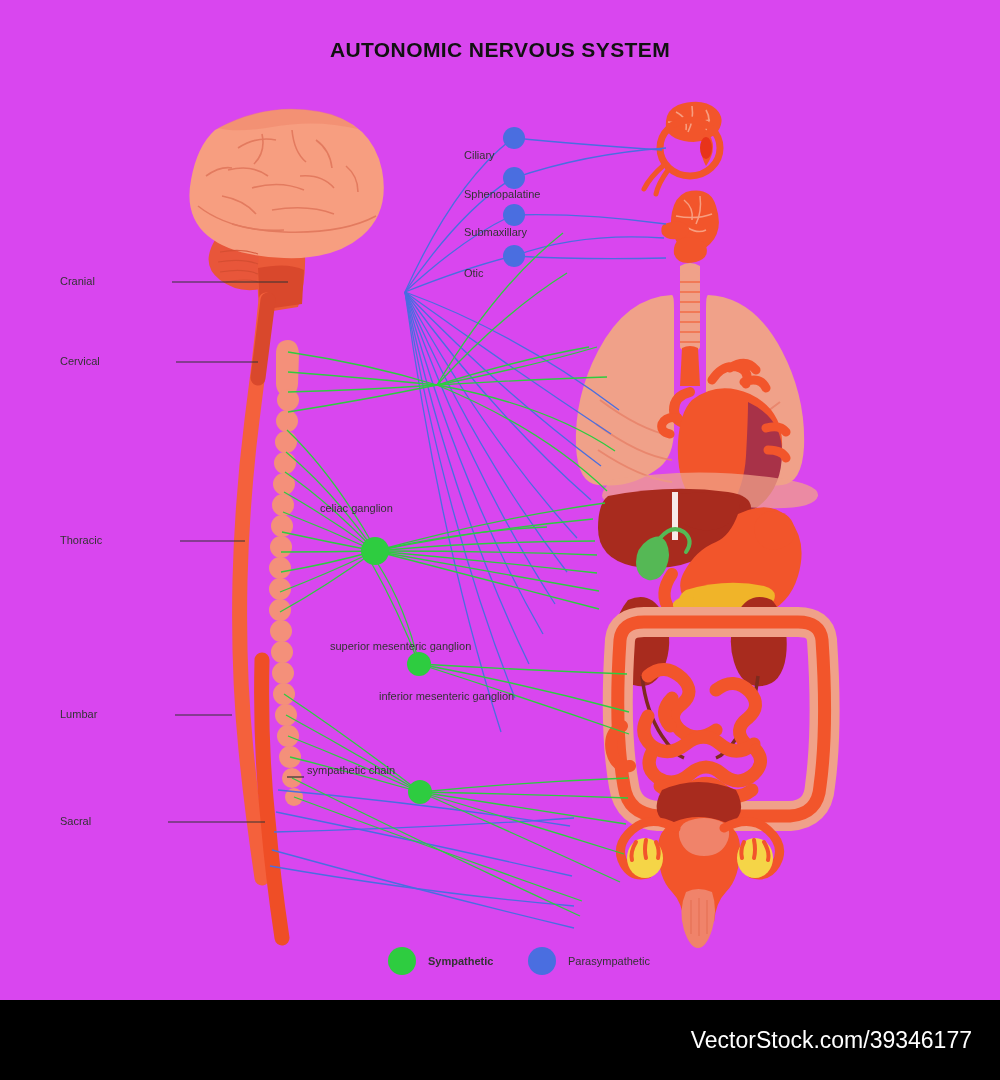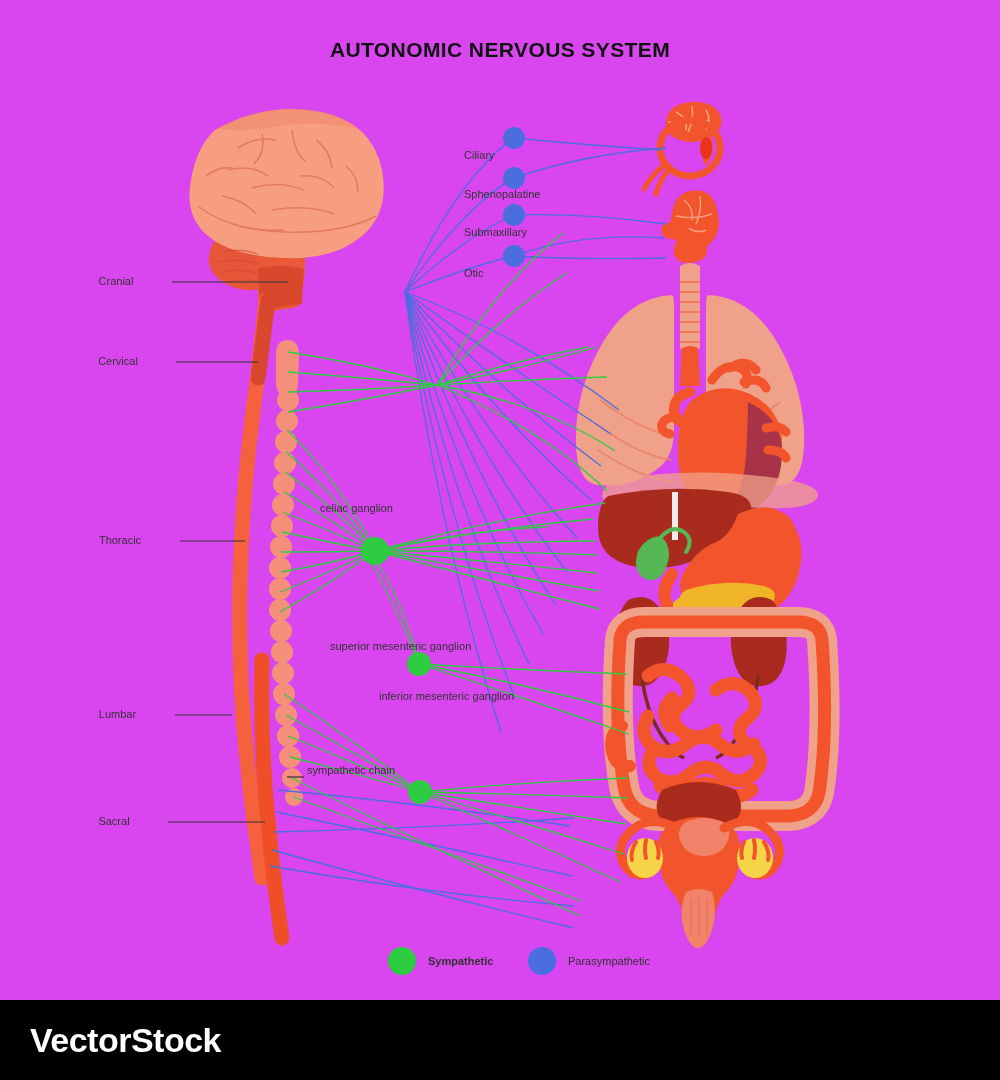--- a/index.html
+++ b/index.html
@@ -9,21 +9,21 @@
   #title{
     position:absolute;left:0;top:38px;width:1000px;text-align:center;
     font-size:21px;font-weight:bold;letter-spacing:.4px;color:#111;
   }
 
   #canvas-wrap{position:absolute;left:0;top:0;width:1000px;height:1000px;}
   svg.layer{position:absolute;left:0;top:0;width:1000px;height:1000px;}
 
   .lbl{position:absolute;font-size:11px;color:#333;white-space:nowrap;}
   .lbl.c{text-align:left;line-height:13px;}
-  .lbl.r{text-align:center;}
+  .lbl.r{text-align:left;}
 
   #footer{
     position:absolute;left:0;top:1000px;width:1000px;height:80px;background:#000;
   }
   #footer .brand{
     position:absolute;left:30px;top:50%;transform:translateY(-50%);
     color:#fff;font-size:34px;font-weight:bold;letter-spacing:-.5px;
     font-family:"Liberation Sans",sans-serif;
   }
   #footer .url{
@@ -376,16 +376,16 @@
       <span class="legend-dot" style="background:#2ecc40;"></span>
       <span class="legend-text">Sympathetic</span>
     </div>
     <div class="legend-item" style="left:528px;top:947px;">
       <span class="legend-dot" style="background:#4a6ee0;"></span>
       <span class="legend-text">Parasympathetic</span>
     </div>
   </div>
 
   <div id="footer">
-    <div class="brand">VectorStock</div>
+    <div class="url">VectorStock.com/39346177</div>
   </div>
 
 </div>
 
 </body></html>

